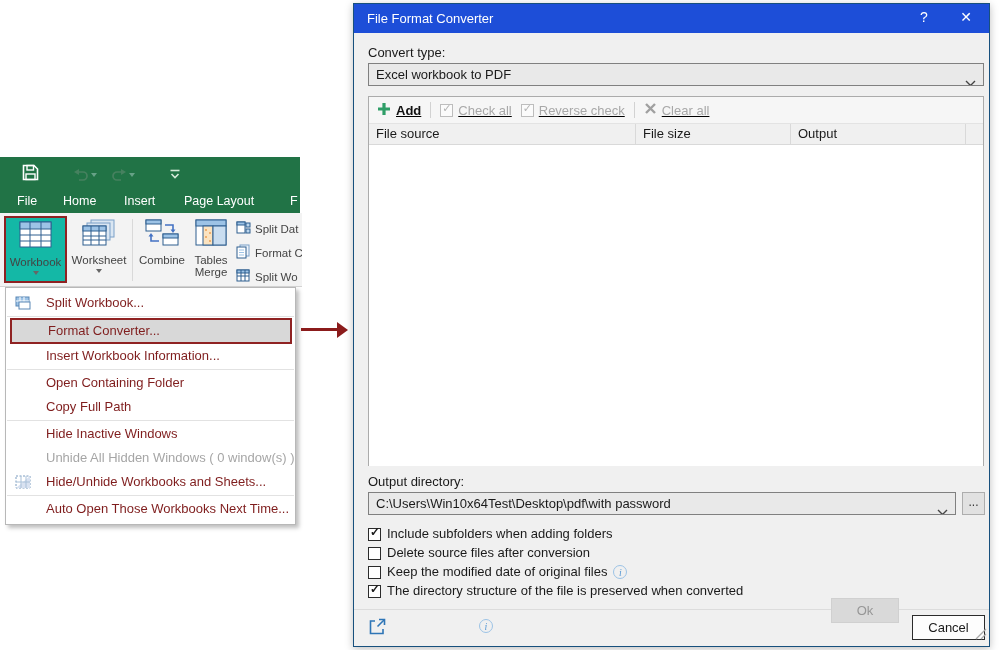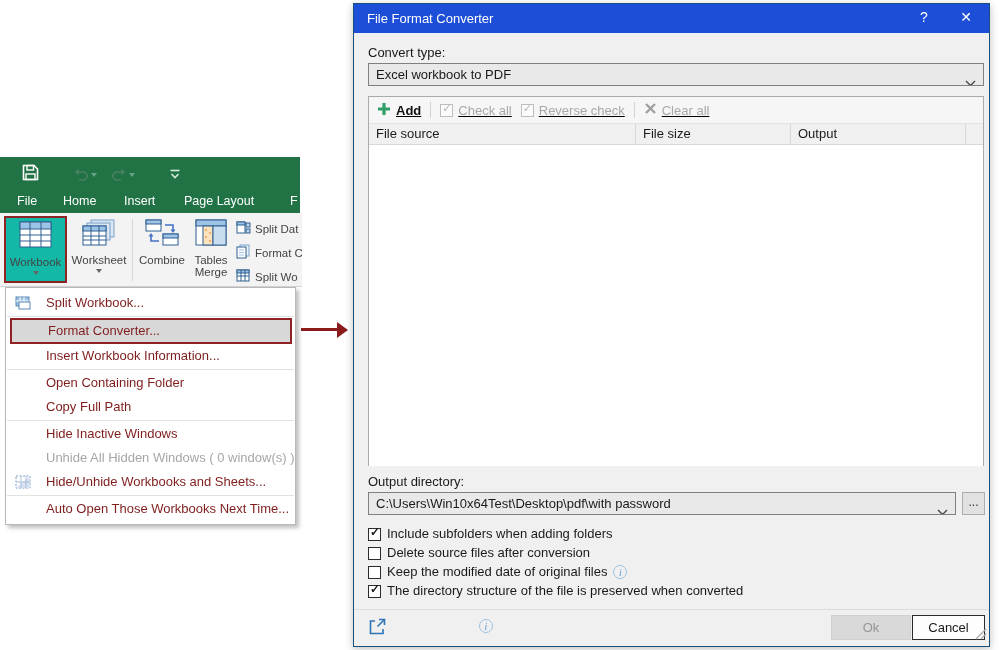--- a/index.html
+++ b/index.html
@@ -358,21 +358,21 @@
     <span style="position:absolute; left:13px; top:613px;">
       <svg width="20" height="20" viewBox="0 0 20 20">
           <path d="M8 4 H3.5 V16.5 H16 V12" fill="none" stroke="#2e75b6" stroke-width="1.6"></path>
           <path d="M10.5 9.5 L17 3" stroke="#2e75b6" stroke-width="1.6"></path>
           <path d="M12 2.5 H17.5 V8" fill="none" stroke="#2e75b6" stroke-width="1.6"></path>
         </svg>
     </span>
     <div class="btn btn-normal" style="left:39px; top:611px; width:78px;">Password</div>
     <span class="info-icon" style="position:absolute; left:125px; top:615px;"></span>
 
-    <div class="btn btn-disabled" style="left:477px; top:611px; width:80px;">Ok</div>
+    <div class="btn btn-disabled" style="left:477px; top:594px; width:68px;">Ok</div>
     <div class="btn btn-default" style="left:558px; top:611px; width:73px;">Cancel</div>
 
     <span class="grip">
       <svg width="12" height="12" viewBox="0 0 12 12">
           <path d="M11 1 L1 11 M11 6 L6 11" stroke="#a8a8a8" stroke-width="1.3"></path>
         </svg>
     </span>
   </div>
 
 </div>

